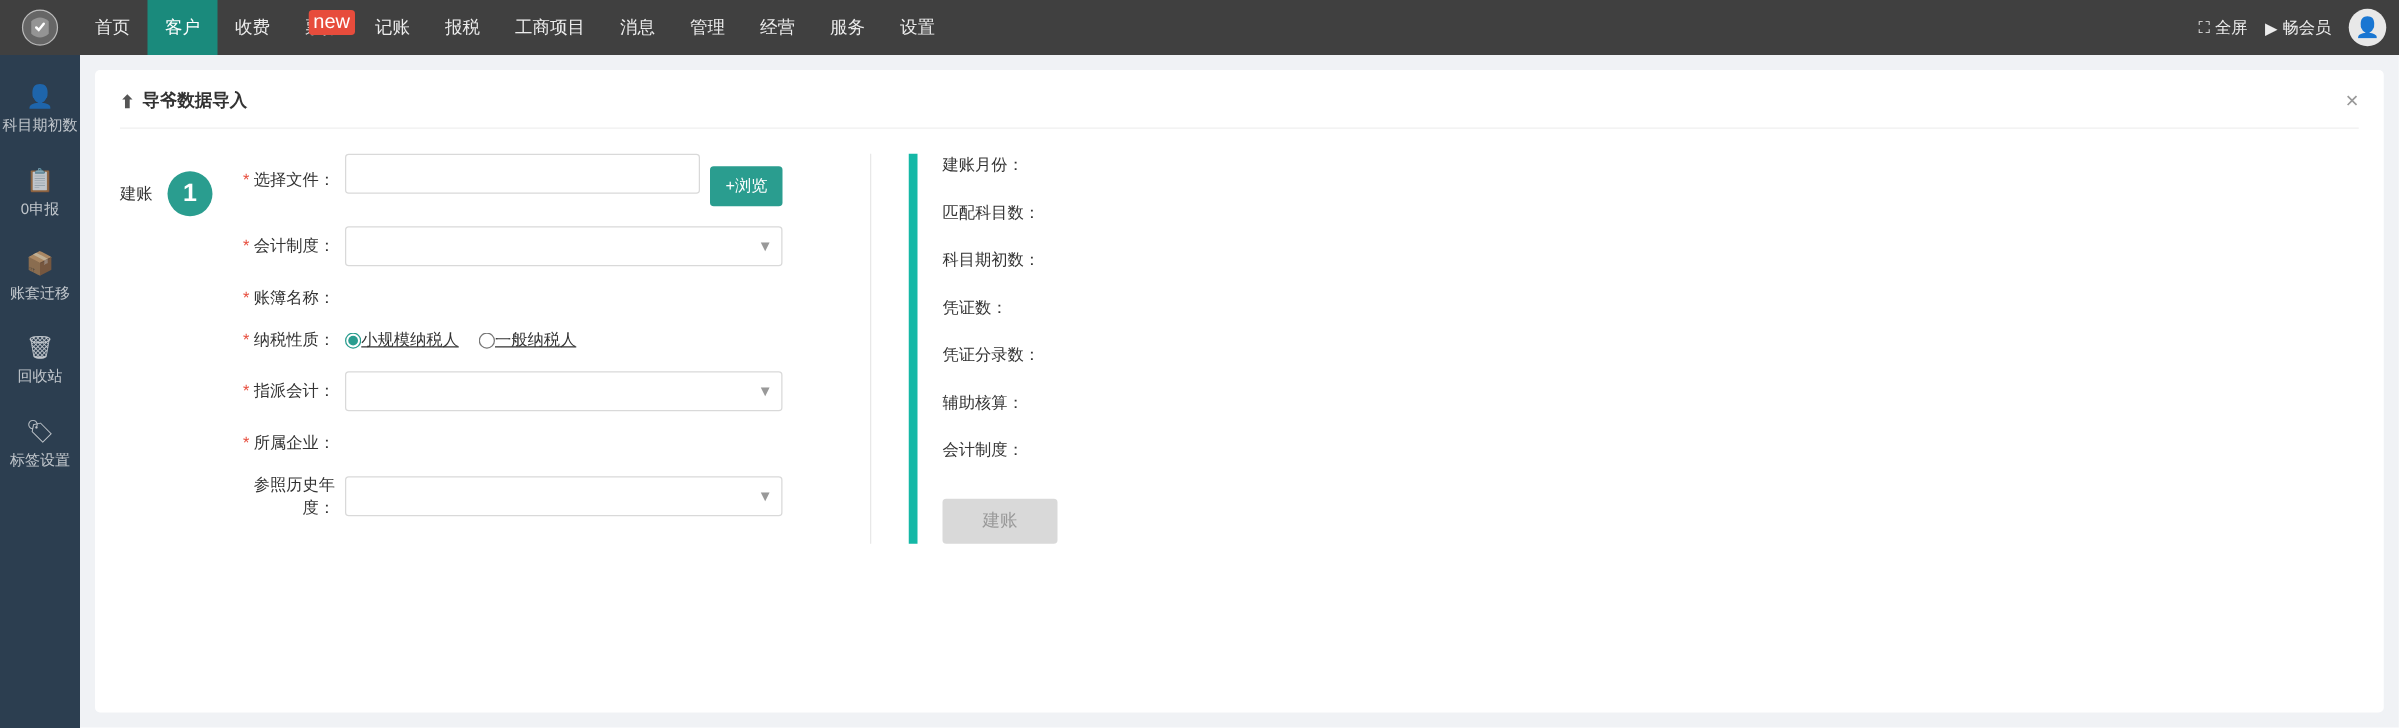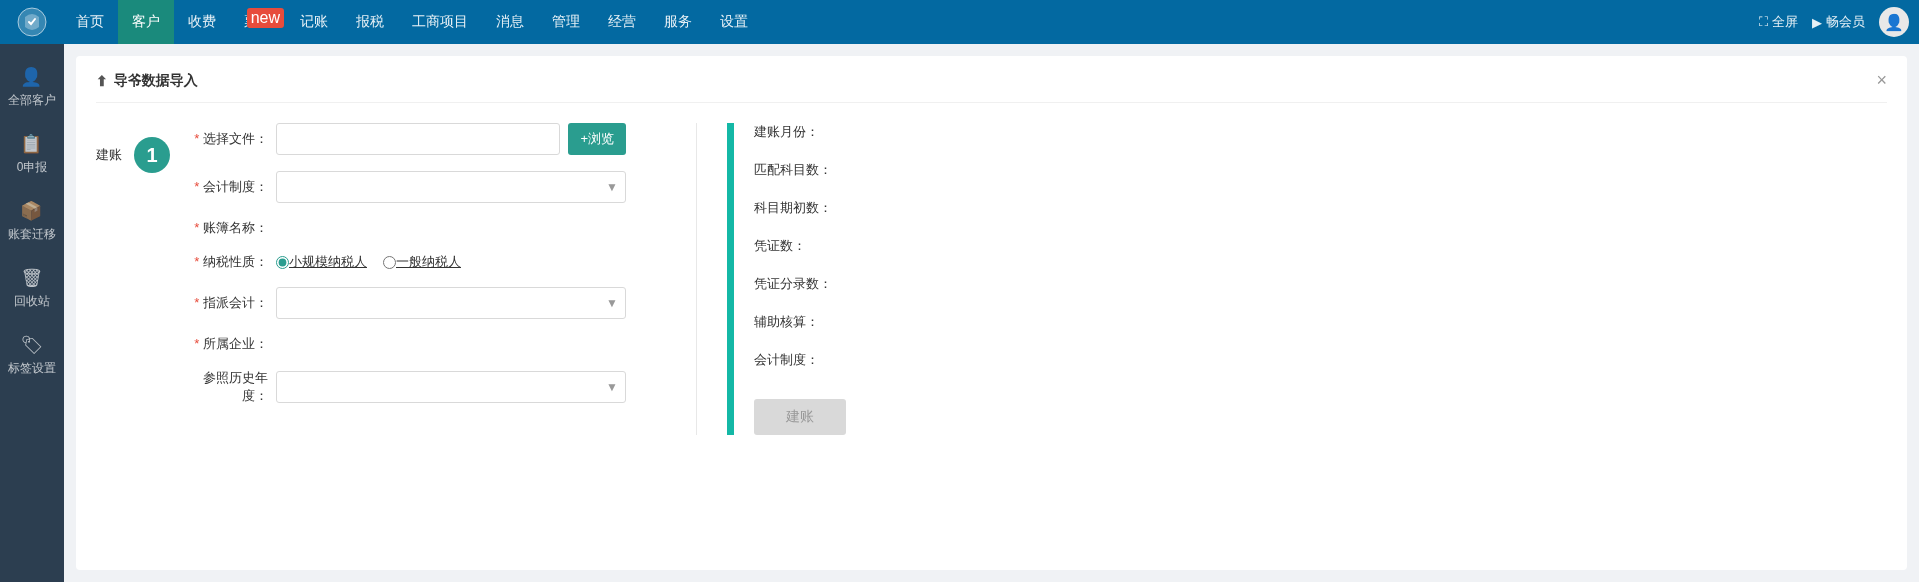--- a/index.html
+++ b/index.html
@@ -2,21 +2,21 @@
 <html><head>
   <meta charset="utf-8">
   <style>
     * { box-sizing: border-box; margin: 0; padding: 0; }
     body { font-family: 'Microsoft YaHei', Arial, sans-serif; font-size: 13px; background: #f0f2f5; color: #333; }
 
     
     .top-nav {
       display: flex;
       align-items: center;
-      background: #0369a1;
+      background: #404040;
       height: 44px;
       padding: 0 10px;
       color: #fff;
       position: fixed;
       top: 0; left: 0; right: 0;
       z-index: 100;
     }
     .top-nav .logo {
       width: 44px;
       height: 44px;
@@ -235,20 +235,21 @@
     .browse-btn {
       height: 32px;
       padding: 0 12px;
       background: #2a9d8f;
       color: #fff;
       border: none;
       border-radius: 3px;
       cursor: pointer;
       font-size: 13px;
       white-space: nowrap;
+      margin-top: 10px;
     }
     .radio-group {
       display: flex;
       align-items: center;
       gap: 16px;
       flex: 1;
     }
     .radio-label {
       display: flex;
       align-items: center;
@@ -361,21 +362,21 @@
     </div>
     <div class="avatar-circle">
       <span>👤</span>
     </div>
   </div>
 </nav>
 
 <aside class="sidebar">
   <div class="sidebar-item">
     <span class="icon">👤</span>
-    <span>全部客户</span>
+    <span>科目期初数</span>
   </div>
   <div class="sidebar-item">
     <span class="icon">📋</span>
     <span>0申报</span>
   </div>
   <div class="sidebar-item">
     <span class="icon">📦</span>
     <span>账套迁移</span>
   </div>
   <div class="sidebar-item">

